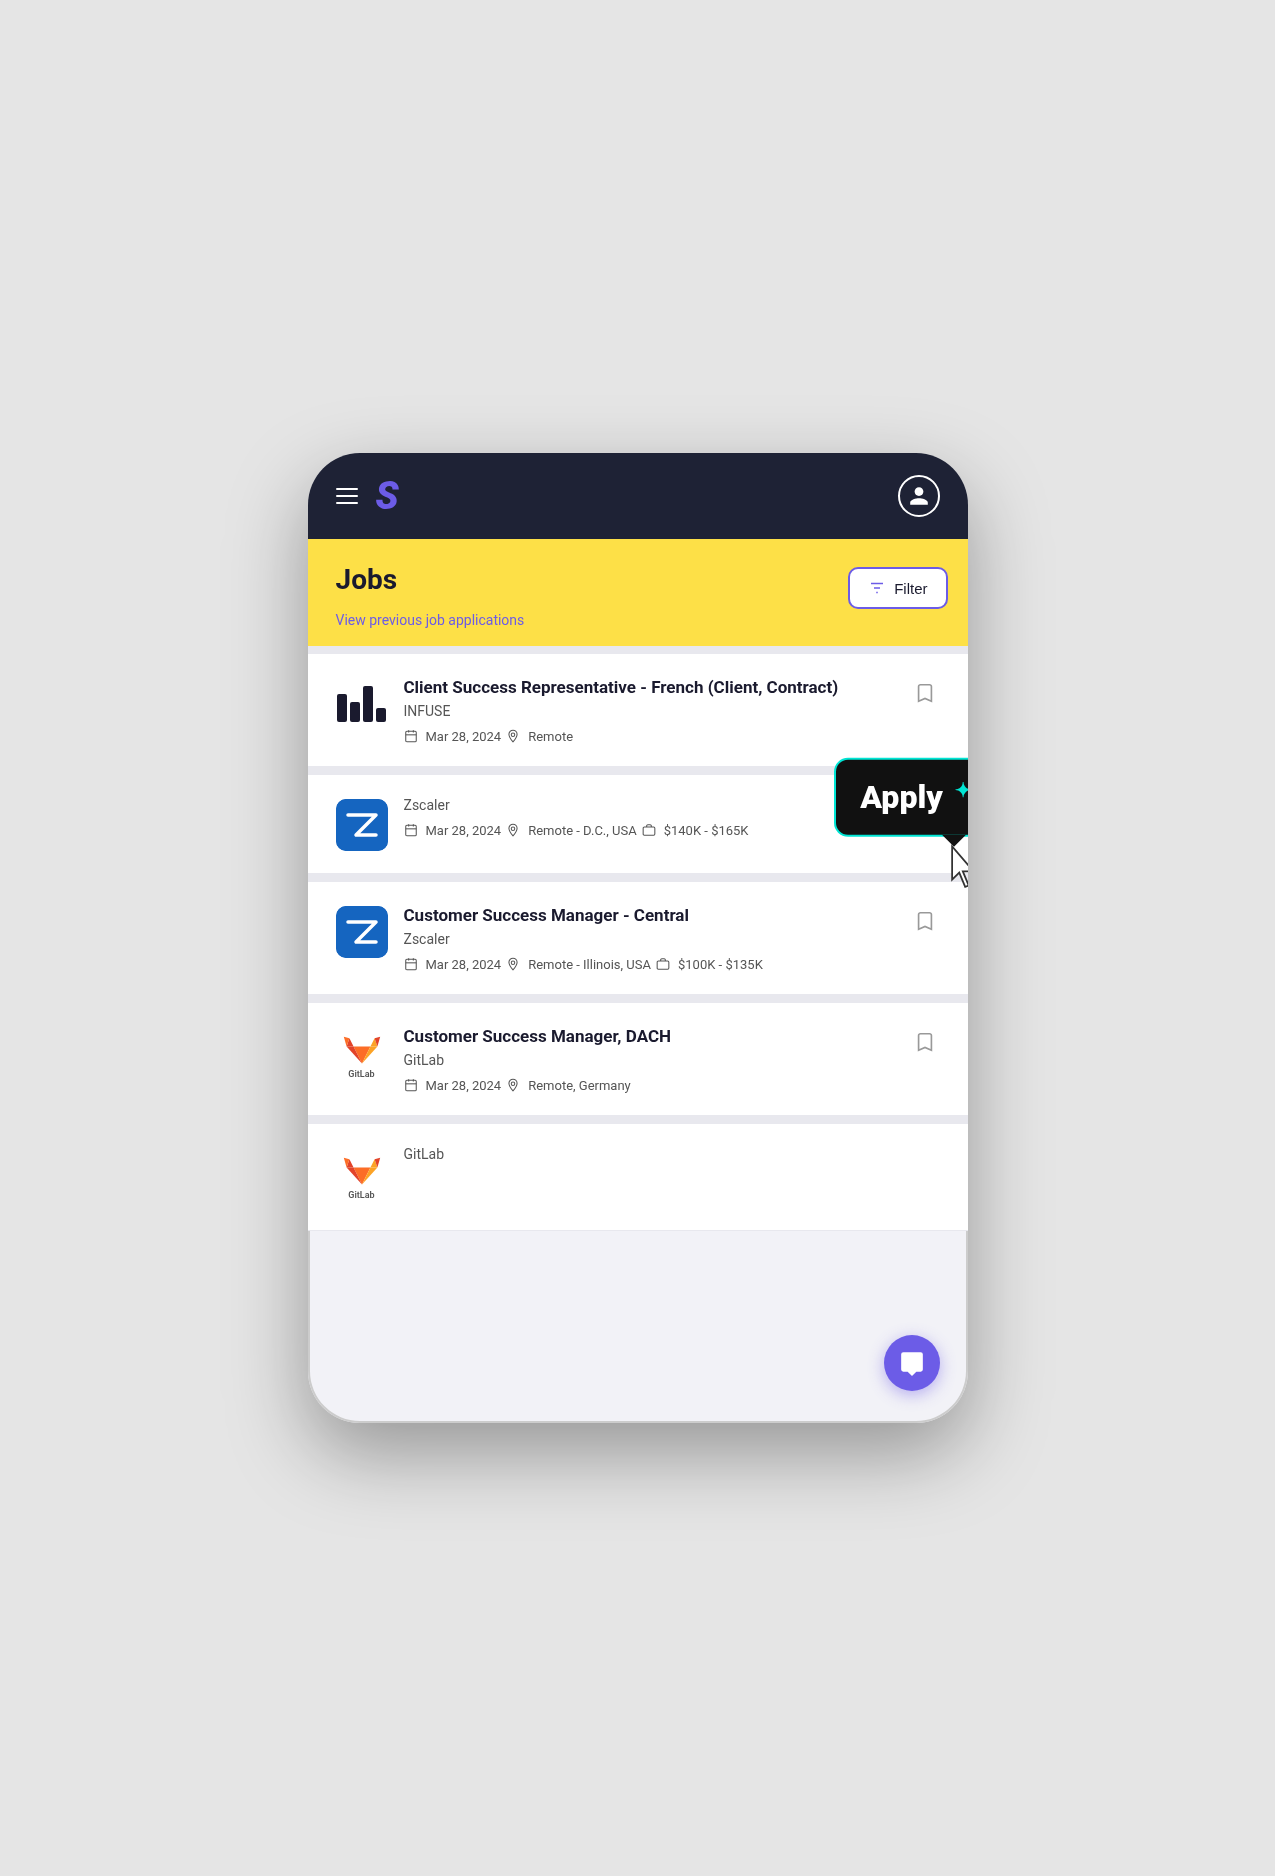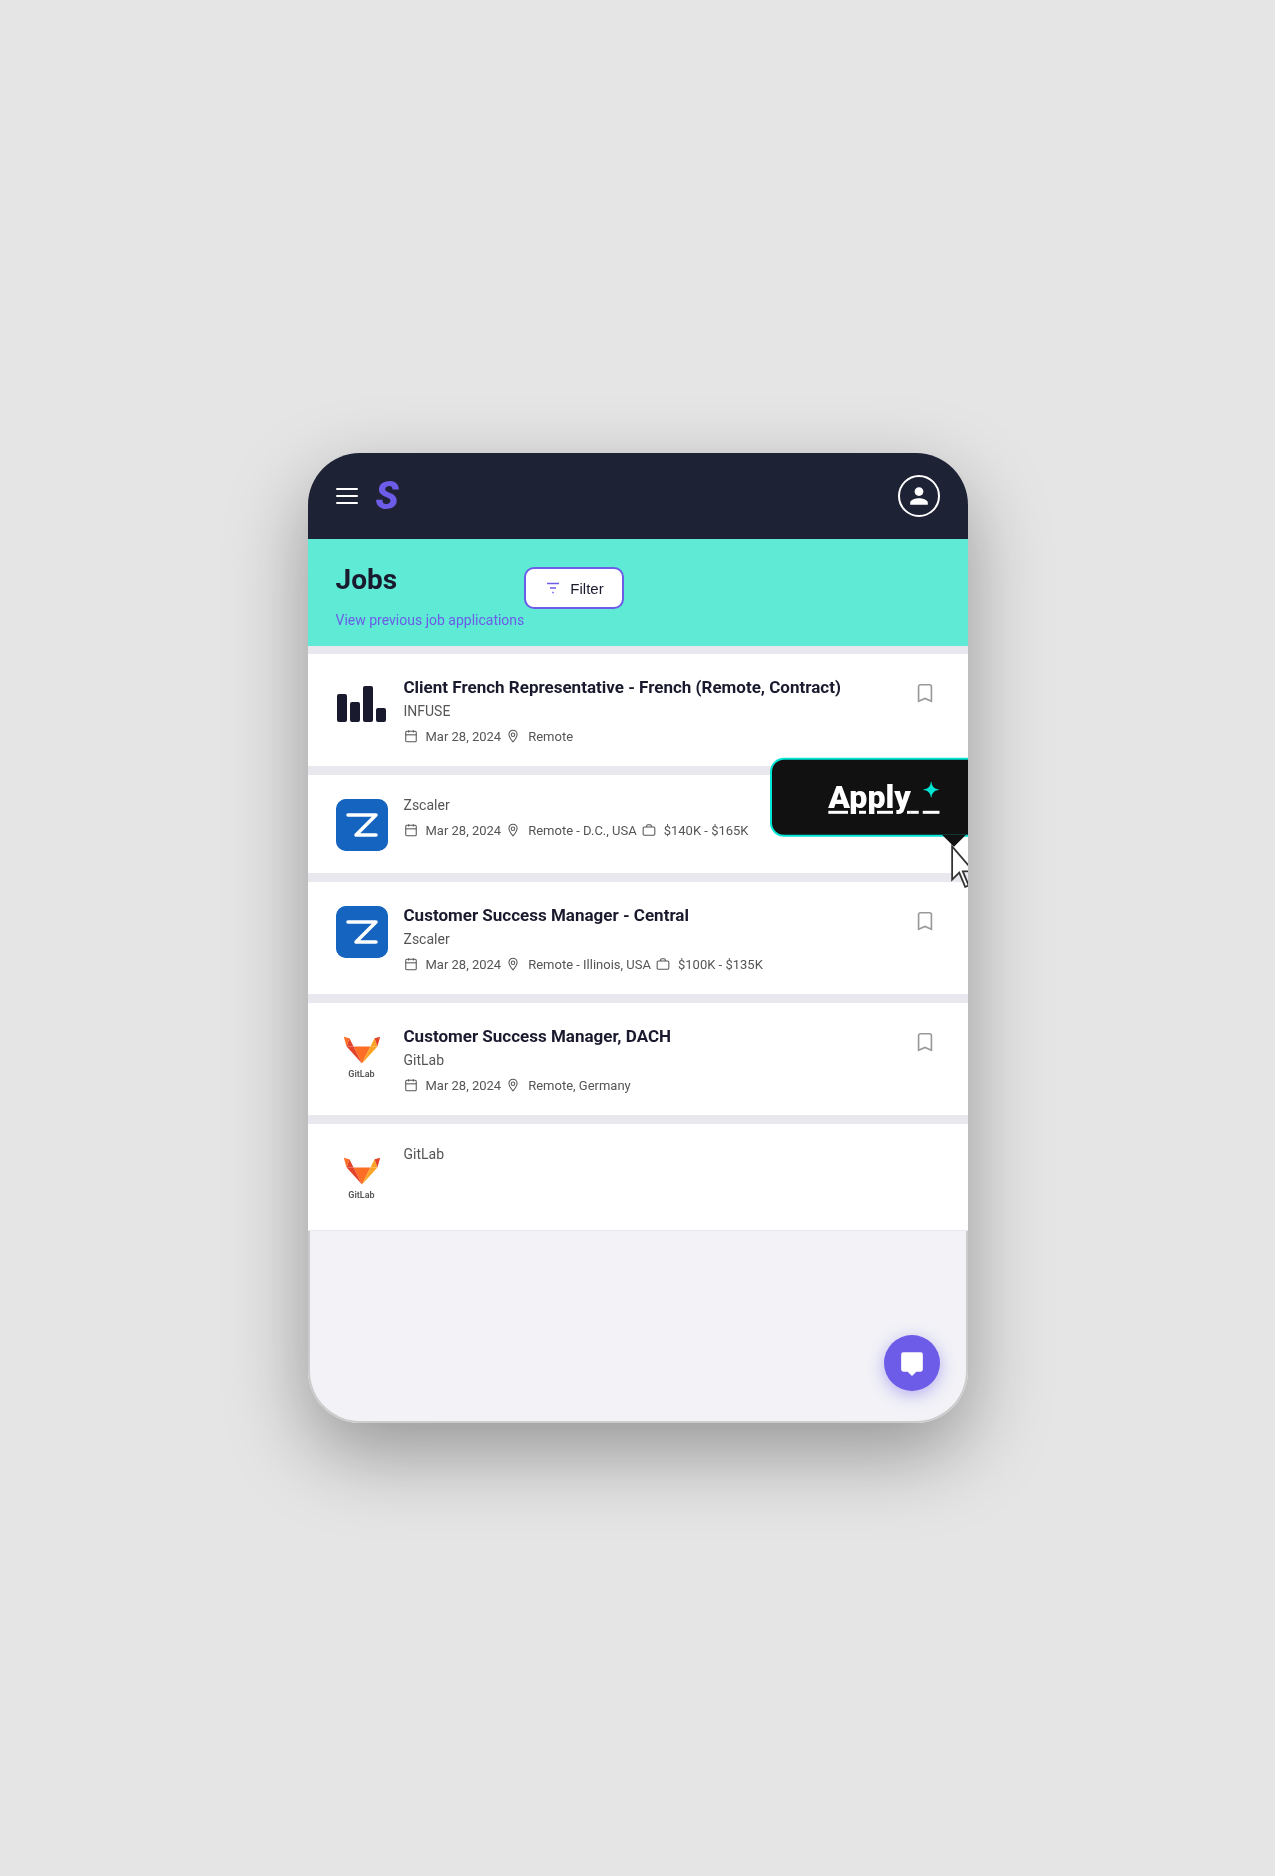--- a/index.html
+++ b/index.html
@@ -74,25 +74,25 @@
     }
 
     .profile-icon-btn svg {
       width: 22px;
       height: 22px;
       fill: #fff;
     }
 
     
     .jobs-top {
-      background: #5eead4;
-      padding: 24px 32px 18px 28px;
+      background: #fde047;
+      padding: 24px 20px 18px 28px;
       display: flex;
       align-items: flex-start;
-      justify-content: flex-start;
+      justify-content: space-between;
     }
 
     .jobs-title-area {}
 
     .jobs-title {
       font-size: 28px;
       font-weight: 700;
       color: #1a1a2e;
     }
 
@@ -239,26 +239,25 @@
       transform: translateY(-60%);
       z-index: 10;
       pointer-events: none;
     }
 
     .apply-bubble {
       background: #111;
       color: #fff;
       font-size: 32px;
       font-weight: 900;
-      padding: 18px 56px;
+      padding: 18px 24px;
       border-radius: 14px;
       border: 2.5px solid #00e5d4;
       position: relative;
       white-space: nowrap;
-      text-decoration: underline;
     }
 
     .apply-bubble::after {
       content: '';
       position: absolute;
       bottom: -12px;
       right: 30px;
       width: 0; height: 0;
       border-left: 12px solid transparent;
       border-right: 12px solid transparent;
@@ -369,21 +368,21 @@
     <div class="job-item">
       <div class="job-logo infuse">
         <div class="infuse-stripes">
           <div class="infuse-stripe" style="height:28px;"></div>
           <div class="infuse-stripe" style="height:20px;"></div>
           <div class="infuse-stripe" style="height:36px;"></div>
           <div class="infuse-stripe" style="height:14px;"></div>
         </div>
       </div>
       <div class="job-content">
-        <div class="job-title">Client French Representative - French (Remote, Contract)</div>
+        <div class="job-title">Client Success Representative - French (Client, Contract)</div>
         <div class="job-company">INFUSE</div>
         <div class="job-meta">
           <div class="job-meta-row">
             <svg viewBox="0 0 24 24" fill="none" stroke="#555" stroke-width="1.8">
               <rect x="3" y="4" width="18" height="18" rx="2"></rect>
                 <line x1="16" y1="2" x2="16" y2="6"></line>
                 <line x1="8" y1="2" x2="8" y2="6"></line>
                 <line x1="3" y1="10" x2="21" y2="10"></line>
             </svg>
             <span>Mar 28, 2024</span>

